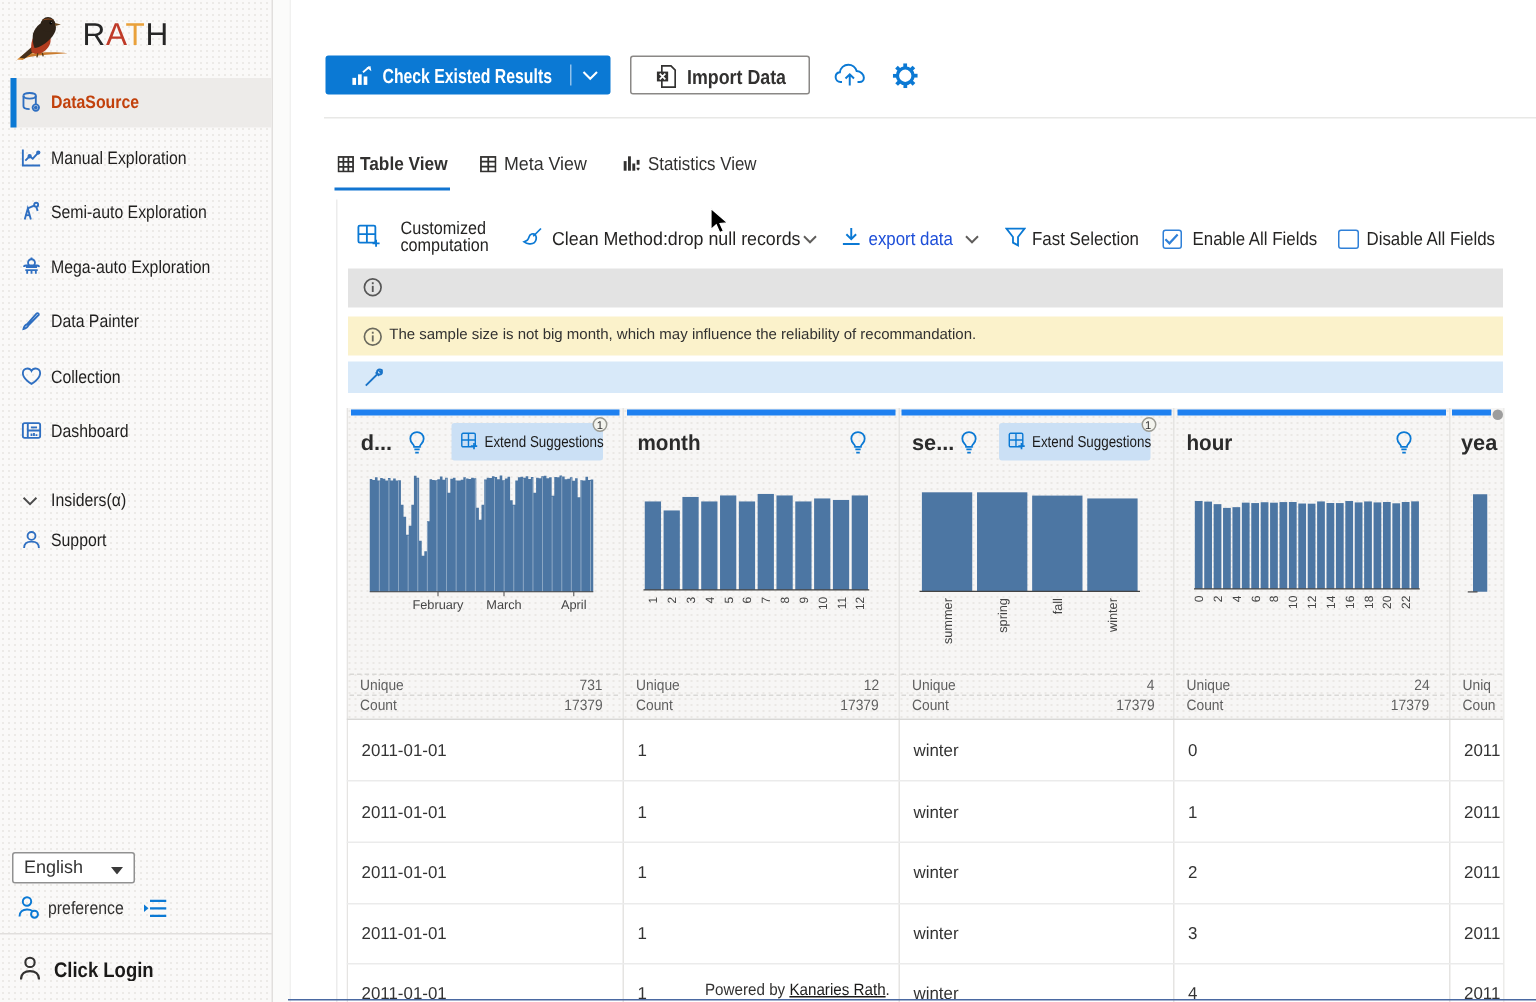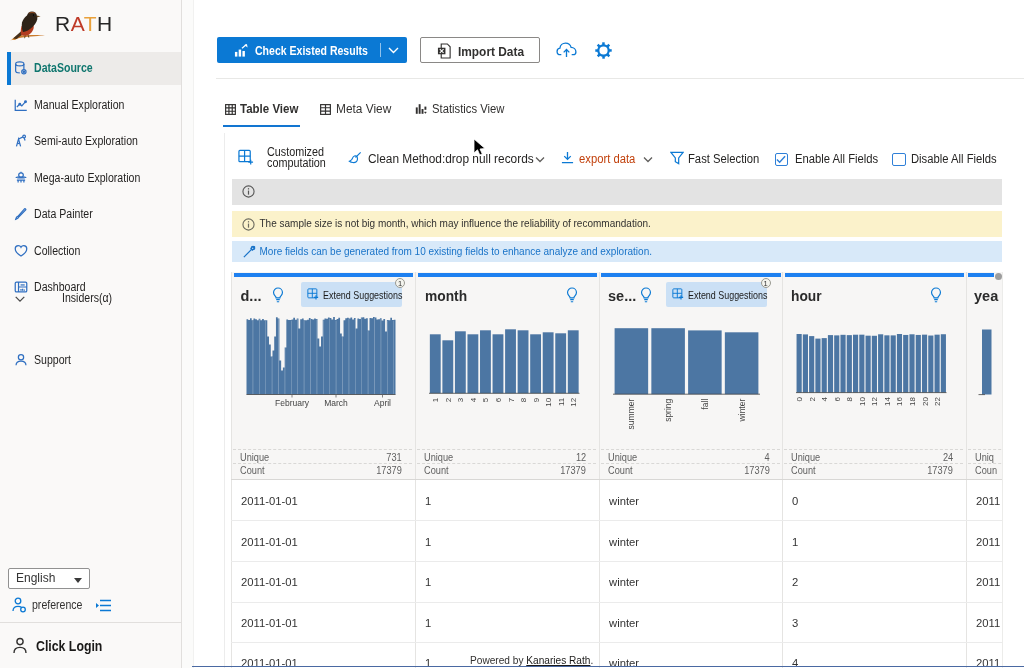--- a/index.html
+++ b/index.html
@@ -28,21 +28,21 @@
 <div class="abs" style="left:6.5px;top:51.5px;width:174px;height:33px;background:#edebe9;border-left:4px solid #0b79d4;display:flex;align-items:center;">
 <div style="width:14px;height:14px;margin-left:3px;"><svg width="14" height="14" viewBox="0 0 17 17">
             <g fill="none" stroke="#2f6fc1" stroke-width="1.5">
 <path d="M2 3.5 C2 2.1 4.5 1.2 7 1.2 C9.5 1.2 12 2.1 12 3.5 V10.5"></path>
 <path d="M2 3.5 V12 C2 13.4 4.5 14.3 7 14.3"></path>
 <path d="M2 3.5 C2 4.9 4.5 5.8 7 5.8 C9.5 5.8 12 4.9 12 3.5"></path>
 <circle cx="12" cy="13" r="2.6"></circle>
               <circle cx="12" cy="13" r="0.8" fill="#2f6fc1"></circle>
             </g>
           </svg></div>
-<div style="font-size:12px;color:#0f766e;margin-left:6px;font-weight:bold;"><span style="display:inline-block;white-space:nowrap;transform:scaleX(0.88);transform-origin:0 50%;">DataSource</span></div>
+<div style="font-size:12px;color:#c2410c;margin-left:6px;font-weight:bold;"><span style="display:inline-block;white-space:nowrap;transform:scaleX(0.88);transform-origin:0 50%;">DataSource</span></div>
       </div>
 <div class="abs" style="left:6.5px;top:88.0px;width:174px;height:33px;border-left:4px solid transparent;display:flex;align-items:center;">
 <div style="width:14px;height:14px;margin-left:3px;"><svg width="14" height="14" viewBox="0 0 17 17">
             <g fill="none" stroke="#2f6fc1" stroke-width="1.5">
 <path d="M1.5 2 V15 H15.5"></path>
               <path d="M3.5 11 L7 7.5 L9.5 9.5 L14 4.5"></path>
               <circle cx="7" cy="7.5" r="1" fill="#2f6fc1"></circle>
               <circle cx="14" cy="4.5" r="1" fill="#2f6fc1"></circle>
             </g>
           </svg></div>
@@ -88,21 +88,21 @@
 <div style="width:14px;height:14px;margin-left:3px;"><svg width="14" height="14" viewBox="0 0 17 17">
             <g fill="none" stroke="#2f6fc1" stroke-width="1.5">
 <rect x="1.5" y="2.5" width="14" height="12" rx="1.5"></rect>
               <path d="M5.5 2.5 V14.5 M5.5 8.5 H15.5"></path>
               <path d="M8 6 H13"></path>
               <path d="M8.5 11 V13 M10.5 10.5 V13 M12.5 11.5 V13"></path>
             </g>
           </svg></div>
 <div style="font-size:12px;color:#201f1e;margin-left:6px;"><span style="display:inline-block;white-space:nowrap;transform:scaleX(0.88);transform-origin:0 50%;">Dashboard</span></div>
       </div>
-<div class="abs" style="left:6.5px;top:291px;width:174px;height:33px;border-left:4px solid transparent;display:flex;align-items:flex-start;gap:28px;">
+<div class="abs" style="left:6.5px;top:307.0px;width:174px;height:33px;border-left:4px solid transparent;display:flex;align-items:flex-end;">
 <div style="width:14px;height:14px;margin-left:3px;"><svg width="12" height="12" viewBox="0 0 14 14" style="margin-top:2px;">
             <path d="M2 4.5 7 9.5 12 4.5" fill="none" stroke="#4a4a4a" stroke-width="1.5"></path>
           </svg></div>
 <div style="font-size:12px;color:#201f1e;margin-left:6px;"><span style="display:inline-block;white-space:nowrap;transform:scaleX(0.88);transform-origin:0 50%;">Insiders(α)</span></div>
       </div>
 <div class="abs" style="left:6.5px;top:343.5px;width:174px;height:33px;border-left:4px solid transparent;display:flex;align-items:center;">
 <div style="width:14px;height:14px;margin-left:3px;"><svg width="14" height="14" viewBox="0 0 17 17">
             <g fill="none" stroke="#2f6fc1" stroke-width="1.5">
 <circle cx="8.5" cy="5.2" r="3.2"></circle>
               <path d="M2.5 15 C2.5 11.5 5 9.8 8.5 9.8 C12 9.8 14.5 11.5 14.5 15"></path>
@@ -230,21 +230,21 @@
       </svg>
 <div style="position:absolute;left:367.5px;top:151.5px;font-size:12.5px;color:#252423;"><span style="display:inline-block;white-space:nowrap;transform:scaleX(0.95);transform-origin:0 50%;">Clean Method:drop null records</span></div>
 <svg width="10" height="7" viewBox="0 0 10 7" style="position:absolute;left:535px;top:155.5px;">
         <path d="M1 1.5 5 5.5 9 1.5" fill="none" stroke="#605e5c" stroke-width="1.3"></path>
       </svg>
 <svg width="13" height="14" viewBox="0 0 14 15" style="position:absolute;left:561px;top:151px;">
         <g fill="none" stroke="#0b79d4" stroke-width="1.4">
 <path d="M7 1 V9 M3.5 5.5 L7 9 L10.5 5.5 M1 12.5 H13"></path>
         </g>
       </svg>
-<div style="position:absolute;left:578.5px;top:151.5px;font-size:12.5px;color:#c2410c;"><span style="display:inline-block;white-space:nowrap;transform:scaleX(0.9);transform-origin:0 50%;">export data</span></div>
+<div style="position:absolute;left:578.5px;top:151.5px;font-size:12.5px;color:#1d4ed8;"><span style="display:inline-block;white-space:nowrap;transform:scaleX(0.9);transform-origin:0 50%;">export data</span></div>
 <svg width="10" height="7" viewBox="0 0 10 7" style="position:absolute;left:643px;top:155.5px;">
         <path d="M1 1.5 5 5.5 9 1.5" fill="none" stroke="#605e5c" stroke-width="1.3"></path>
       </svg>
 <svg width="14" height="14" viewBox="0 0 15 15" style="position:absolute;left:670px;top:151px;">
         <path d="M1 1.5 H14 L9.3 7.5 V13.5 L5.7 11.5 V7.5 Z" fill="none" stroke="#0b79d4" stroke-width="1.3"></path>
       </svg>
 <div style="position:absolute;left:688px;top:151.5px;font-size:12.5px;color:#252423;"><span style="display:inline-block;white-space:nowrap;transform:scaleX(0.9);transform-origin:0 50%;">Fast Selection</span></div>
 <div style="position:absolute;left:774.5px;top:152.5px;width:13.5px;height:13.5px;border:1.5px solid #2f80d8;border-radius:2px;">
 <svg width="10" height="9" viewBox="0 0 11 9" style="position:absolute;left:0.5px;top:1px;">
           <path d="M1 4.5 L4 7.5 L10 1" fill="none" stroke="#2f80d8" stroke-width="1.6"></path>
@@ -274,21 +274,20 @@
 <div style="position:absolute;left:27.5px;top:7px;font-size:10px;color:#323130;"><span style="display:inline-block;white-space:nowrap;transform:scaleX(1.0);transform-origin:0 50%;">The sample size is not big month, which may influence the reliability of recommandation.</span></div>
     </div>
 <div class="abs" style="left:232px;top:241px;width:770px;height:20.5px;background:#d8e9f9;">
 <svg width="14" height="14" viewBox="0 0 15 15" style="position:absolute;left:10px;top:3.5px;">
         <g fill="none" stroke="#1973c8" stroke-width="1.3">
 <path d="M2 13 L10 5"></path>
           <path d="M9 3.5 L11.5 6 M10.8 1.8 L13.2 4.2 M12.5 3 L13.8 1.5" stroke-width="1.1"></path>
           <circle cx="11.8" cy="3.2" r="1.8"></circle>
         </g>
       </svg>
-<div style="position:absolute;left:27.5px;top:4.5px;font-size:10px;color:#1973c8;"><span style="display:inline-block;white-space:nowrap;transform:scaleX(1.0);transform-origin:0 50%;">More fields can be generated from 10 existing fields to enhance analyze and exploration.</span></div>
     </div>
 <div class="abs" style="left:231px;top:272px;width:771px;height:396px;overflow:hidden;background:#fff;">
 <div class="abs" style="left:0;top:0;width:771px;height:207px;background:#f7f6f5;background-image:radial-gradient(#eae8e5 0.6px, transparent 0.7px);background-size:4px 4px;"></div>
 <div class="abs" style="left:0px;top:0;width:1px;height:396px;background:#e5e4e2;"></div>
 <div class="abs" style="left:183.8px;top:0;width:1px;height:396px;background:#e5e4e2;"></div>
 <div class="abs" style="left:367.5px;top:0;width:1px;height:396px;background:#e5e4e2;"></div>
 <div class="abs" style="left:551px;top:0;width:1px;height:396px;background:#e5e4e2;"></div>
 <div class="abs" style="left:734.5px;top:0;width:1px;height:396px;background:#e5e4e2;"></div>
 <div class="abs" style="left:0;top:207px;width:771px;height:1px;background:#d8d7d5;"></div>
 <div class="abs" style="left:0;top:248.4px;width:771px;height:1px;background:#ebebeb;"></div>

